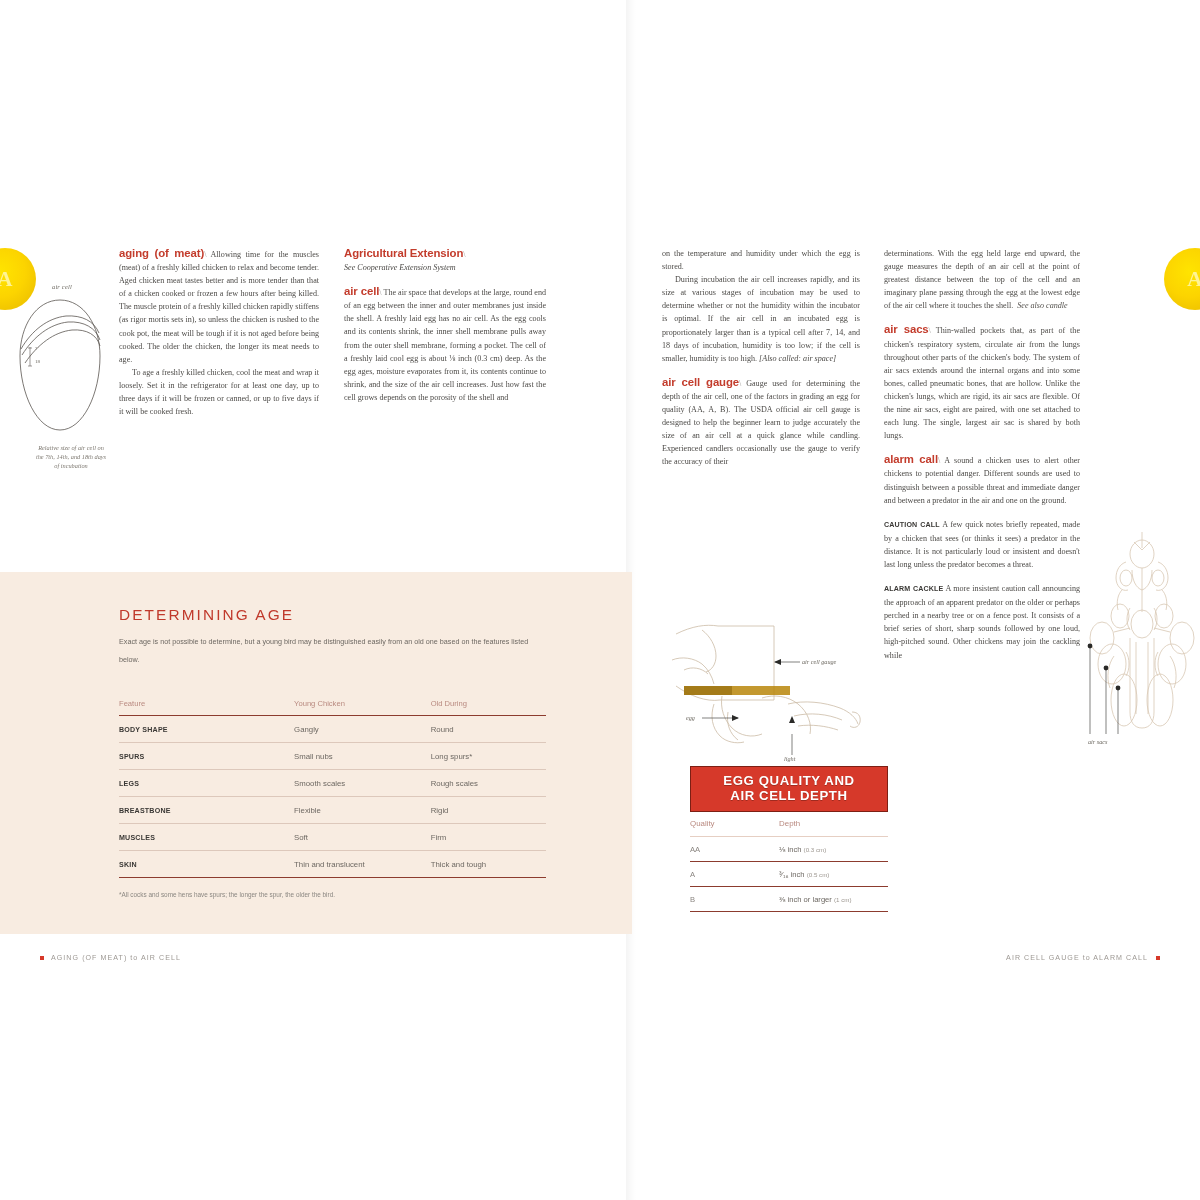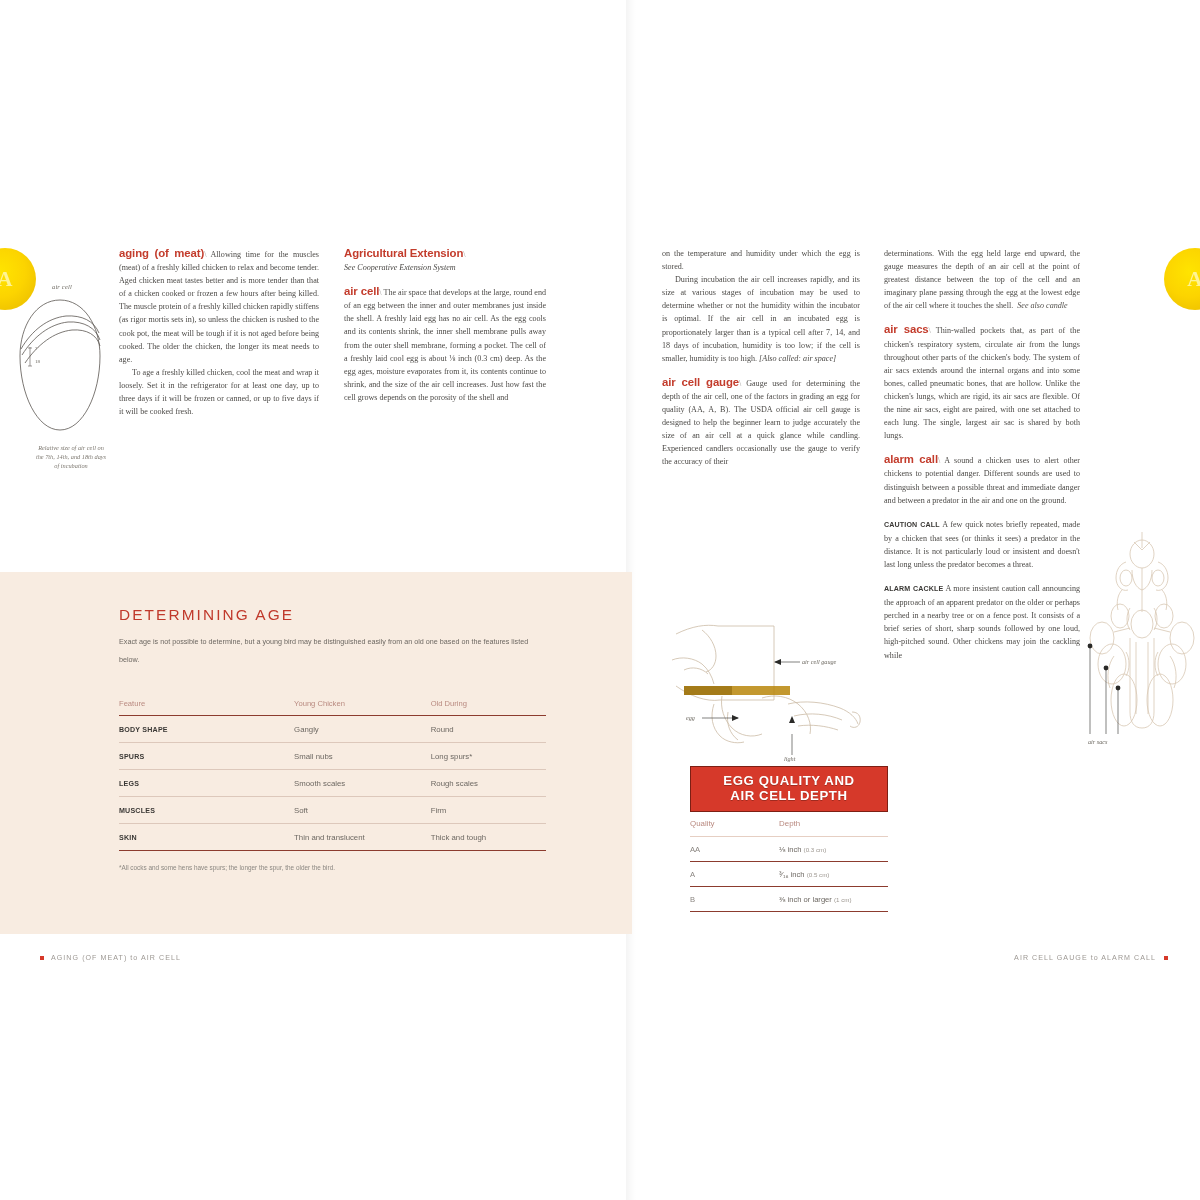--- a/index.html
+++ b/index.html
@@ -153,21 +153,21 @@
   .sacs-fig{position:absolute;left:1086px;top:528px;width:112px;height:232px;}
 
   
   .footer{
     position:absolute;bottom:238px;
     font-family:"Liberation Sans",sans-serif;
     font-size:7.1px;letter-spacing:1.05px;color:#9d9893;
     display:flex;align-items:center;gap:7px;
   }
   .footer-left{left:40px;}
-  .footer-right{right:32px;gap:8px;}
+  .footer-right{right:40px;gap:8px;}
   .dot{display:inline-block;width:4px;height:4px;background:#d6392a;}
 </style>
 </head>
 <body>
 
 <div class="spread">
 
   <div class="page page-left"></div>
   <div class="page page-right"></div>
   <div class="gutter"></div>
@@ -242,20 +242,25 @@
           </tr>
           <tr>
             <td class="feat">SPURS</td>
             <td>Small nubs</td>
             <td>Long spurs*</td>
           </tr>
           <tr>
             <td class="feat">LEGS</td>
             <td>Smooth scales</td>
             <td>Rough scales</td>
+          </tr>
+          <tr>
+            <td class="feat">BREASTBONE</td>
+            <td>Flexible</td>
+            <td>Rigid</td>
           </tr>
           <tr>
             <td class="feat">MUSCLES</td>
             <td>Soft</td>
             <td>Firm</td>
           </tr>
           <tr>
             <td class="feat">SKIN</td>
             <td>Thin and translucent</td>
             <td>Thick and tough</td>

